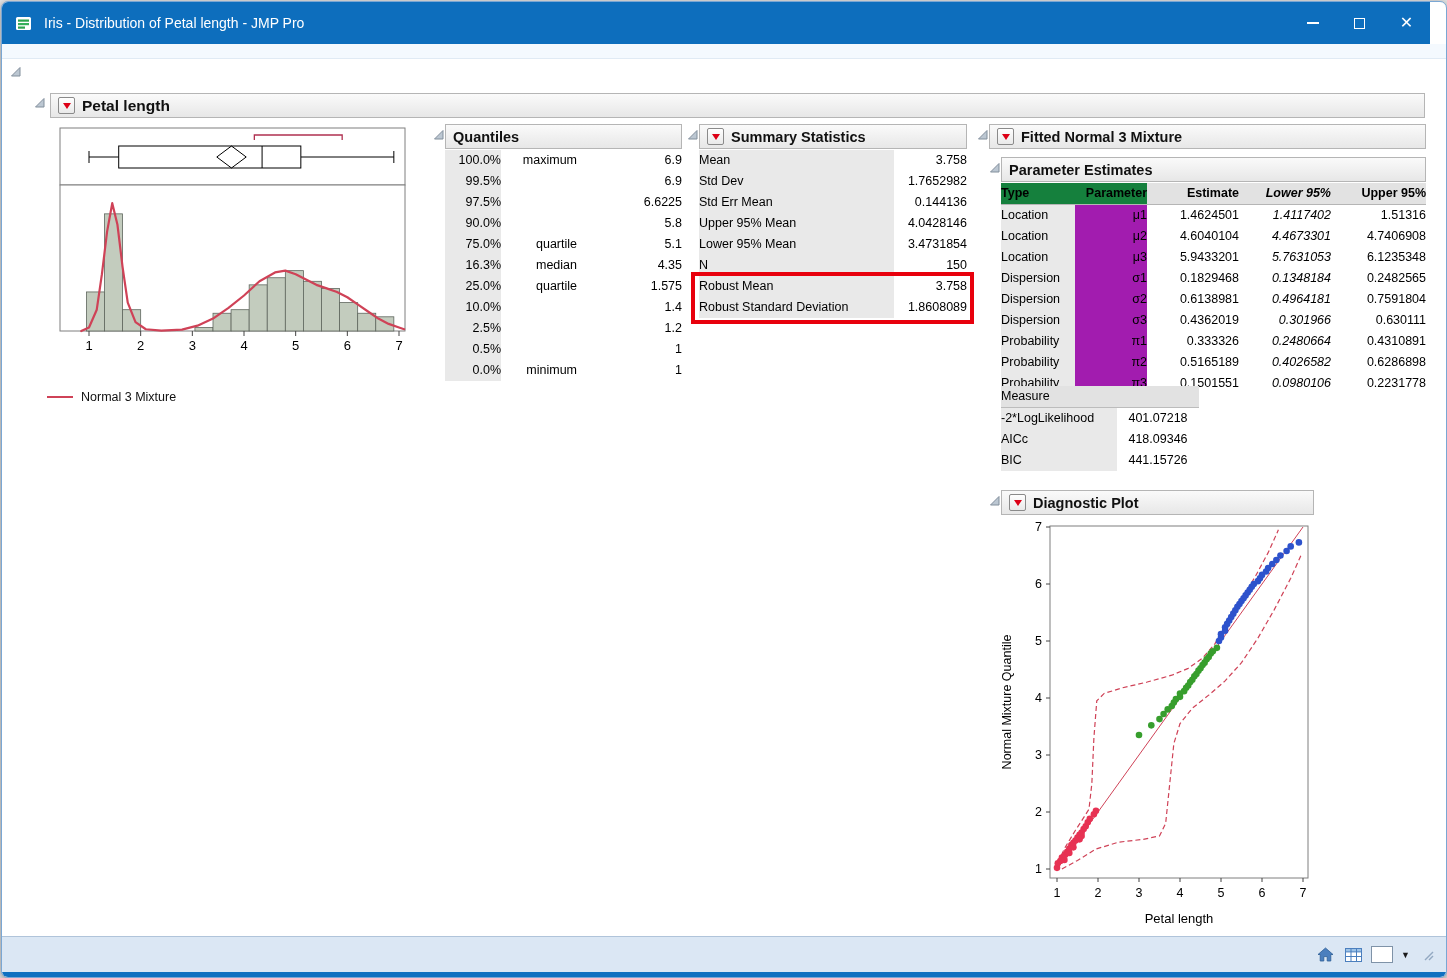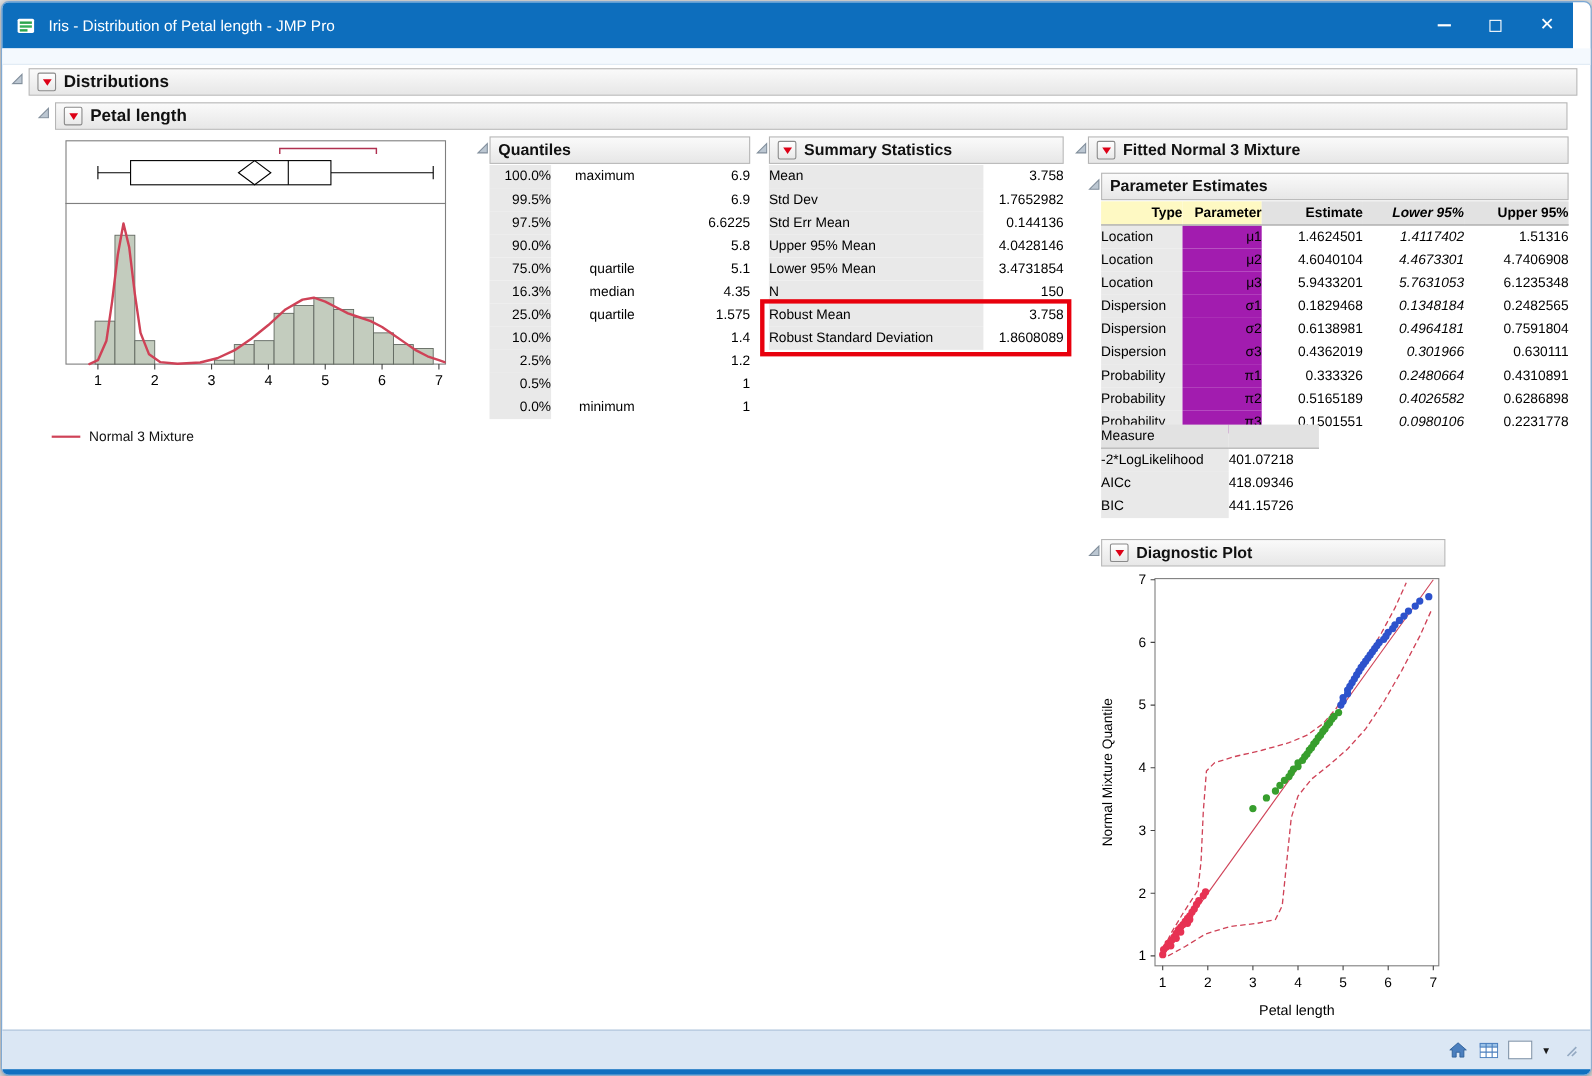--- a/index.html
+++ b/index.html
@@ -31,24 +31,24 @@
   .q-label{width:76px;text-align:right;padding-right:6px;}
   .q-val{width:105px;text-align:right;padding-right:8px;}
   .s-label{width:195px;background:#e9e9e9;text-align:left;padding-left:6px;}
   .s-val{width:73px;text-align:right;padding-right:5px;}
   .ptable th{font-weight:bold;background:#e2e2e2;border-bottom:1px solid #b5b5b5;}
   .p-type{width:74px;text-align:left;padding-left:6px;background:#e9e9e9;}
   .p-param{width:72px;text-align:right;padding-right:9px;background:#a21caf;}
   .p-est{width:92px;text-align:right;padding-right:6px;}
   .p-lo{width:92px;text-align:right;padding-right:6px;font-style:italic;}
   .p-up{width:95px;text-align:right;padding-right:6px;}
-  th.p-type,th.p-param{background:#fef9c3;text-align:right;}
+  th.p-type,th.p-param{background:#15803d;}
   .m-head{font-weight:bold;background:#e2e2e2;text-align:left;padding-left:6px;border-bottom:1px solid #bcbcbc;}
   .m-label{width:116px;background:#e9e9e9;text-align:left;padding-left:6px;}
-  .m-val{width:82px;text-align:left;padding-right:5px;}
+  .m-val{width:82px;text-align:center;padding-right:5px;}
   th.m-label-h{width:116px;} th.m-val-h{width:82px;}
   
   .histsvg,.diagsvg{position:absolute;}
   svg text{font-family:"Liberation Sans",sans-serif;}
   .legend{position:absolute;left:45px;top:388px;display:flex;align-items:center;gap:8px;font-size:12.5px;color:#111;}
   .legend-line{display:inline-block;width:26px;height:0;border-top:2px solid #cf4257;}
   
   .hlbox{position:absolute;left:689px;top:270px;width:275px;height:44px;border:4px solid #e8000d;z-index:6;}
   
   .statusbar{position:absolute;left:0;top:934px;right:0;height:36px;background:#dbe7f4;border-top:1px solid #b0c4da;
@@ -86,26 +86,20 @@
         </div>
     </div>
   </div>
   <div class="menustrip"></div>
 
   <span class="disc" style="left:8px;top:64px">
     <svg width="11" height="11">
         <polygon points="10,1.5 10,10 1.5,10" fill="#bcc7d2" stroke="#828f9c" stroke-width="1"></polygon>
       </svg>
   </span>
-  <div class="obar" style="left:24px;top:60px;width:1408px">
-    <span class="rtri">
-        <span class="rtri-arrow"></span>
-      </span>
-    <span class="obar-title">Distributions</span>
-  </div>
 
   <span class="disc" style="left:32px;top:95px">
     <svg width="11" height="11">
         <polygon points="10,1.5 10,10 1.5,10" fill="#bcc7d2" stroke="#828f9c" stroke-width="1"></polygon>
       </svg>
   </span>
   <div class="obar" style="left:48px;top:91px;width:1375px">
     <span class="rtri">
         <span class="rtri-arrow"></span>
       </span>

